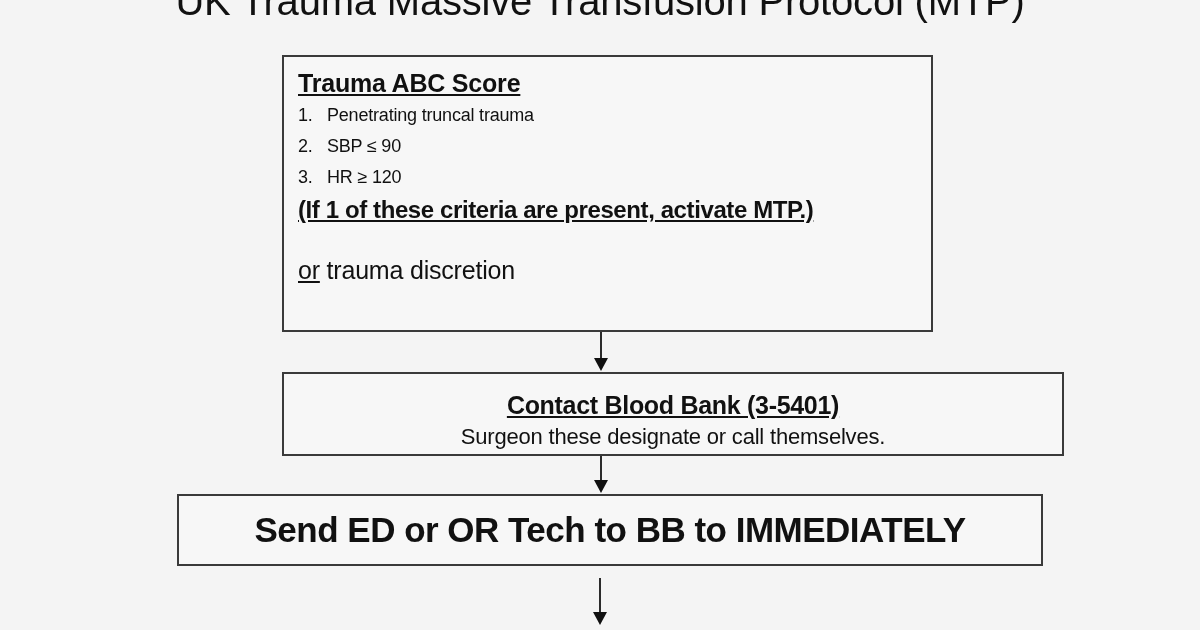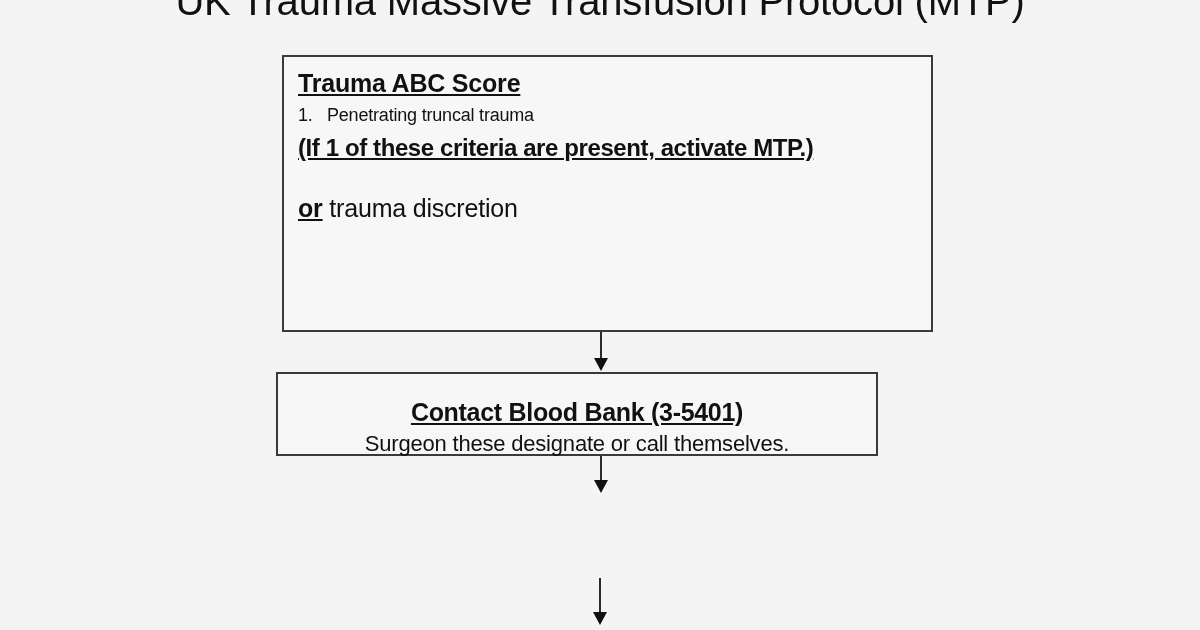--- a/index.html
+++ b/index.html
@@ -80,31 +80,31 @@
   }
   .crit-spacer {
     height: 29px;
   }
   .crit-alt {
     font-size: 25px;
     line-height: 31px;
     letter-spacing: -0.2px;
   }
   .crit-alt .kw {
-    font-weight: bold;
+    font-weight: normal;
     text-decoration: underline;
   }
 
   
   #box-bloodbank {
-    left: 276px;
+    left: 282px;
     top: 372px;
-    width: 602px;
+    width: 782px;
     height: 84px;
-    padding: 22px 10px 0 10px;
+    padding: 15px 10px 0 10px;
     text-align: center;
   }
   .bb-head {
     font-size: 25px;
     font-weight: bold;
     text-decoration: underline;
     line-height: 33px;
     letter-spacing: -0.3px;
   }
   .bb-sub {
@@ -173,21 +173,27 @@
   <div class="title">UK Trauma Massive Transfusion Protocol (MTP)</div>
 
   <div class="box" id="box-criteria">
 
     <div class="crit-head">Trauma ABC Score</div>
 
     <div class="crit-item">
       <span class="num">1.</span><span>Penetrating truncal trauma</span>
     </div>
 
-
+    <div class="crit-item">
+      <span class="num">2.</span><span>SBP ≤ 90</span>
+    </div>
+
+    <div class="crit-item">
+      <span class="num">3.</span><span>HR ≥ 120</span>
+    </div>
 
 
     <div class="crit-note">(If 1 of these criteria are present, activate MTP.)</div>
 
     <div class="crit-spacer"></div>
 
     <div class="crit-alt">
       <span class="kw">or</span><span> trauma discretion</span>
     </div>
   </div>
@@ -200,19 +206,22 @@
   <div class="box" id="box-bloodbank">
     <div class="bb-head">Contact Blood Bank (3-5401)</div>
     <div class="bb-sub">Surgeon these designate or call themselves.</div>
   </div>
 
   <div class="arrow" id="arrow-2">
     <div class="shaft"></div>
     <div class="head"></div>
   </div>
 
+  <div class="box" id="box-sendtech">
+    <div class="send-text">Send ED or OR Tech to BB to IMMEDIATELY</div>
+  </div>
 
   <div class="arrow" id="arrow-3">
     <div class="shaft"></div>
     <div class="head"></div>
   </div>
 
 </div>
 
 </body></html>

